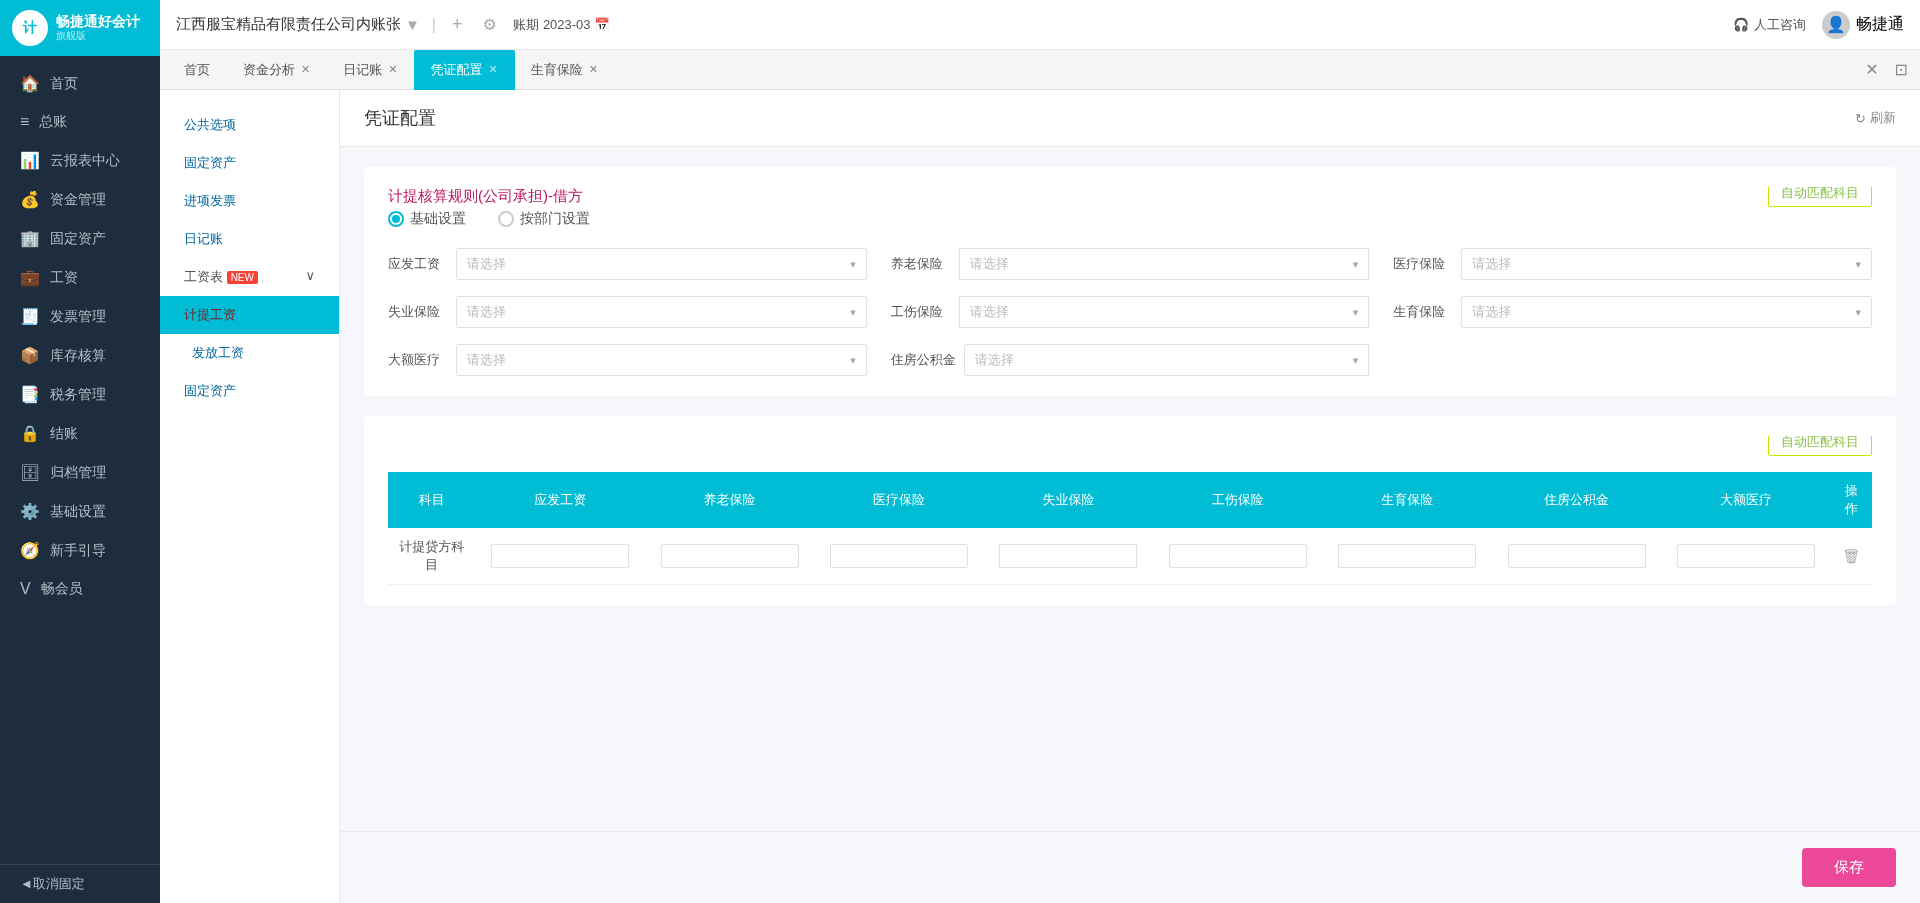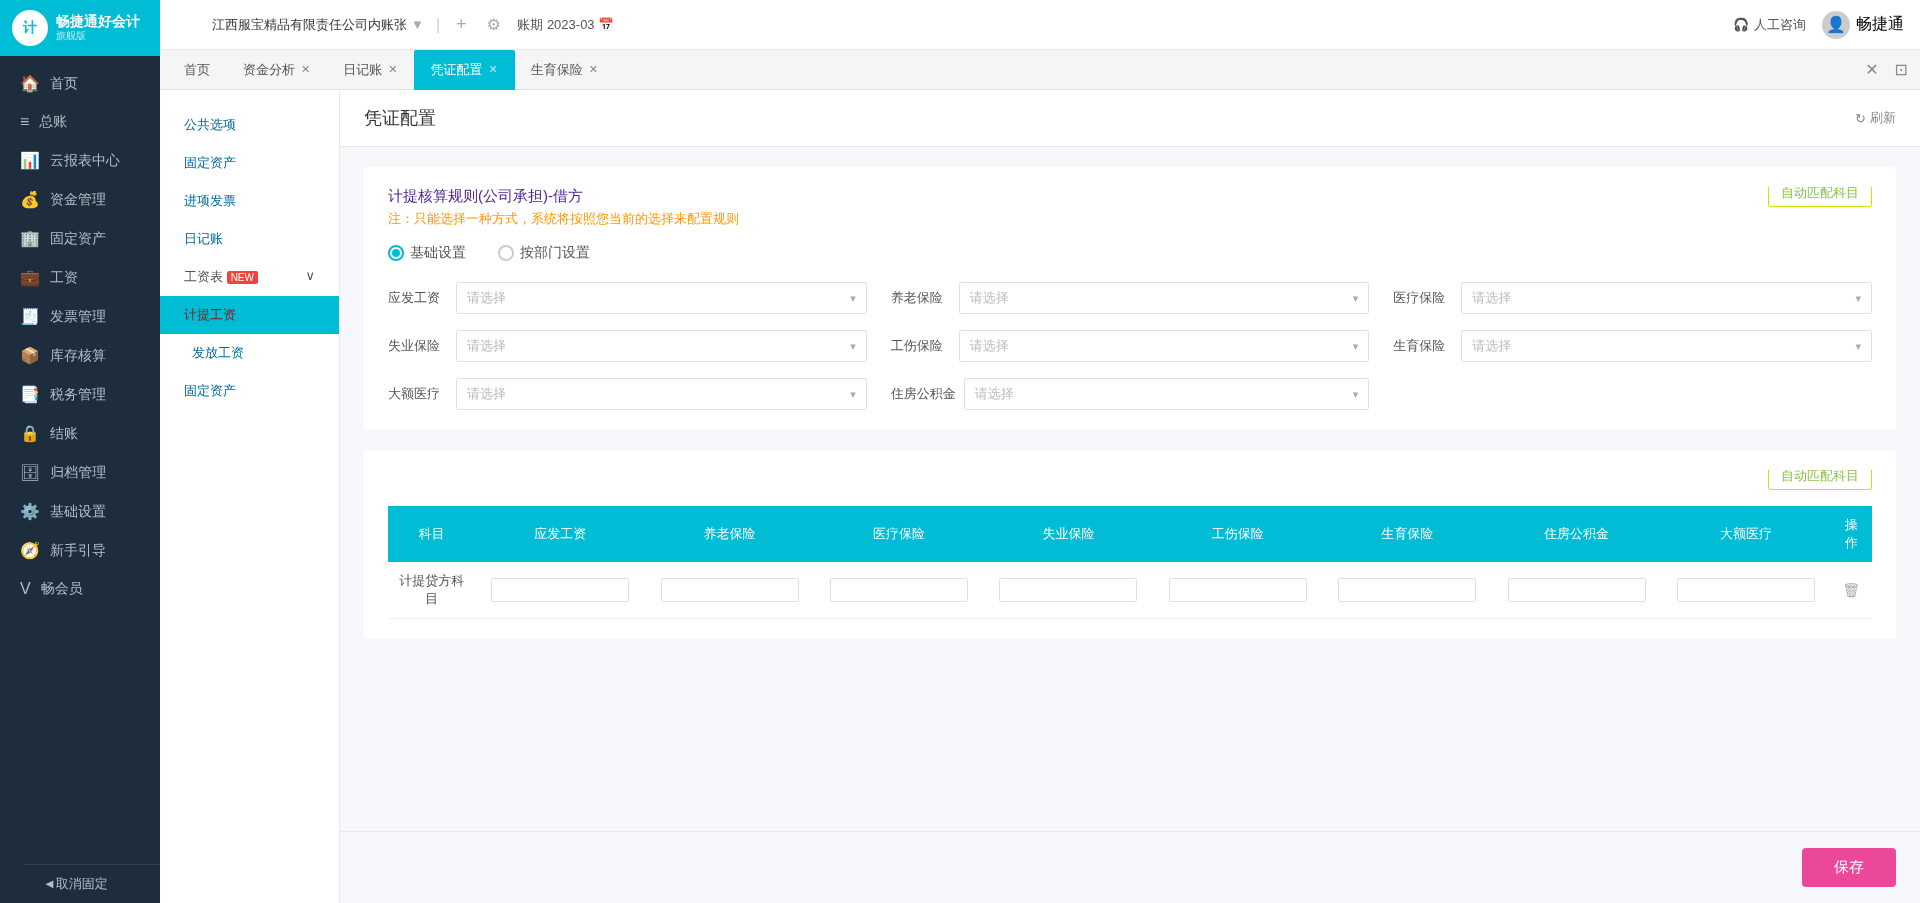--- a/index.html
+++ b/index.html
@@ -37,38 +37,38 @@
       padding: 10px 20px;
       cursor: pointer; color: #b0bec5; font-size: 14px;
       transition: background 0.2s;
     }
     .sidebar-item-icon { font-size: 16px; }
     .sidebar-bottom {
       padding: 10px 20px;
       font-size: 13px; color: #b0bec5;
       cursor: pointer;
       border-top: 1px solid rgba(255,255,255,0.1);
-      display: flex; align-items: center; gap: 8px; margin-left: 23px;
+      display: flex; align-items: center; gap: 8px;
     }
 
     
     .main { flex: 1; display: flex; flex-direction: column; overflow: hidden; }
 
     
     .topbar {
       background: white;
       height: 50px;
       display: flex; align-items: center;
       padding: 0 16px;
       border-bottom: 1px solid #e8e8e8;
       gap: 12px;
     }
     .topbar-company {
       display: flex; align-items: center; gap: 4px;
-      font-size: 13px; color: #333; cursor: pointer; margin-left: 36px;
+      font-size: 15px; color: #333; cursor: pointer;
     }
     .topbar-sep { color: #ccc; }
     .topbar-add { font-size: 18px; color: #aaa; cursor: pointer; padding: 0 4px; }
     .topbar-settings { font-size: 16px; color: #aaa; cursor: pointer; padding: 0 4px; }
     .topbar-period { display: flex; align-items: center; gap: 4px; font-size: 13px; color: #555; }
     .topbar-right { margin-left: auto; display: flex; align-items: center; gap: 16px; }
     .topbar-support { display: flex; align-items: center; gap: 4px; font-size: 13px; color: #555; cursor: pointer; }
     .topbar-user { display: flex; align-items: center; gap: 6px; cursor: pointer; }
     .topbar-avatar { width: 28px; height: 28px; border-radius: 50%; background: #ccc; display: flex; align-items: center; justify-content: center; }
 
@@ -147,21 +147,21 @@
       padding: 20px 24px;
     }
 
     
     .section {
       background: white;
       border-radius: 4px;
       padding: 20px 24px;
       margin-bottom: 20px;
     }
-    .section-title { font-size: 15px; color: #4c1d95; font-weight: 500; margin-bottom: 4px; }
+    .section-title { font-size: 15px; color: #be185d; font-weight: 500; margin-bottom: 4px; }
     .section-note { font-size: 13px; color: #ff9800; margin-bottom: 16px; }
     .auto-match-btn {
       float: right;
       margin-top: -8px;
       background: white;
       border: 1px solid #c8e600;
       color: #8bc34a;
       padding: 4px 12px;
       font-size: 13px;
       border-radius: 2px;
@@ -403,21 +403,20 @@
         </div>
       </div>
 
       <div class="panel-body">
 
         <div class="section">
           <div style="overflow: hidden;">
             <button class="auto-match-btn">自动匹配科目</button>
             <div class="section-title">计提核算规则(公司承担)-借方</div>
           </div>
-          <div class="section-note">注：只能选择一种方式，系统将按照您当前的选择来配置规则</div>
 
           <div class="radio-group">
             <div class="radio-item">
               <div class="radio-circle checked">
                   <div class="radio-dot"></div>
                 </div>
               <span>基础设置</span>
             </div>
             <div class="radio-item">
               <div class="radio-circle"></div>

